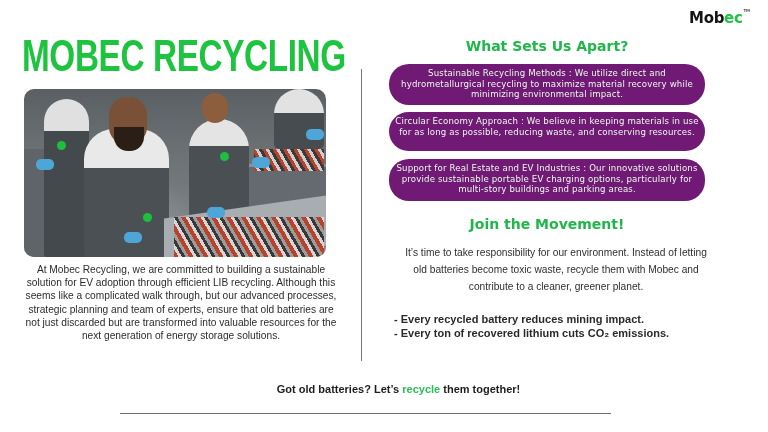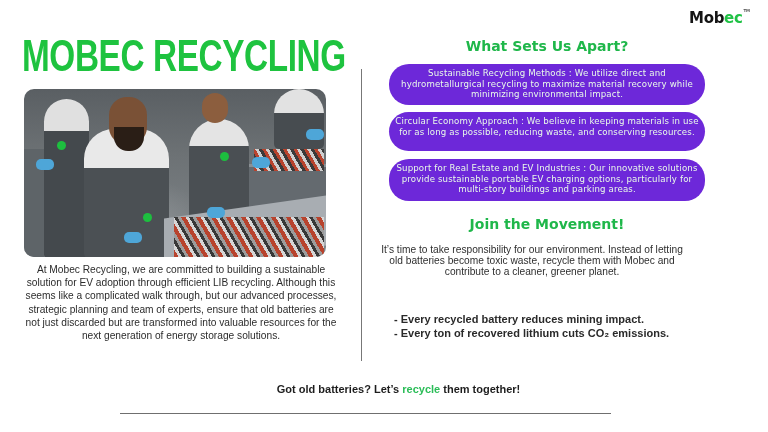--- a/index.html
+++ b/index.html
@@ -56,31 +56,31 @@
 
   .right-heading {
     position: absolute; left: 389px; width: 316px; text-align: center;
     font-family: "DejaVu Sans", sans-serif; font-weight: 700; color: #1fb74a;
   }
   .h-apart { top: 38px; font-size: 14px; }
   .h-join { top: 216px; font-size: 14px; }
 
   .feature {
     position: absolute; left: 389px; width: 316px;
-    background: #6d28d9; border-radius: 20px; color: #eafbe9;
+    background: #701a75; border-radius: 20px; color: #eafbe9;
     font-family: "DejaVu Sans", sans-serif; font-size: 8.6px; line-height: 10.7px;
     text-align: center; padding: 4px 6px; letter-spacing: 0.15px;
   }
   .f1 { top: 64px; height: 41px; }
   .f2 { top: 112px; height: 39px; }
   .f3 { top: 159px; height: 42px; }
 
   .join-text {
-    position: absolute; left: 376px; top: 244px; width: 312px;
-    font-size: 10.2px; line-height: 11px; text-align: center; color: #2f2f2f;
+    position: absolute; left: 400px; top: 244px; width: 312px;
+    font-size: 10.2px; line-height: 17px; text-align: center; color: #2f2f2f;
   }
 
   .bullets {
     position: absolute; left: 394px; top: 313px; width: 300px;
     list-style: none; font-weight: 700; font-size: 11px; line-height: 13.5px; color: #2a2a2a;
   }
 
   .cta {
     position: absolute; left: 0; top: 383px; width: 768px; text-align: center;
     font-weight: 700; font-size: 11px; color: #1d1d1d; padding-left: 29px;

